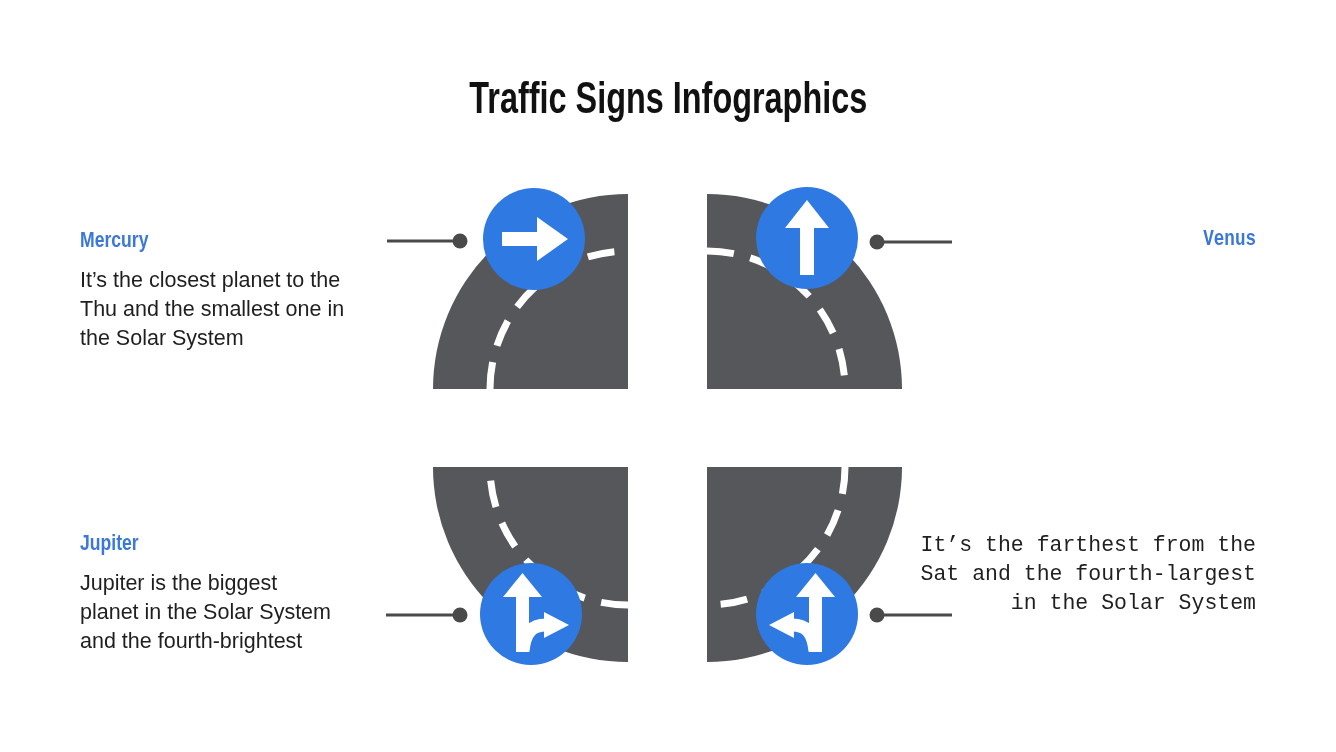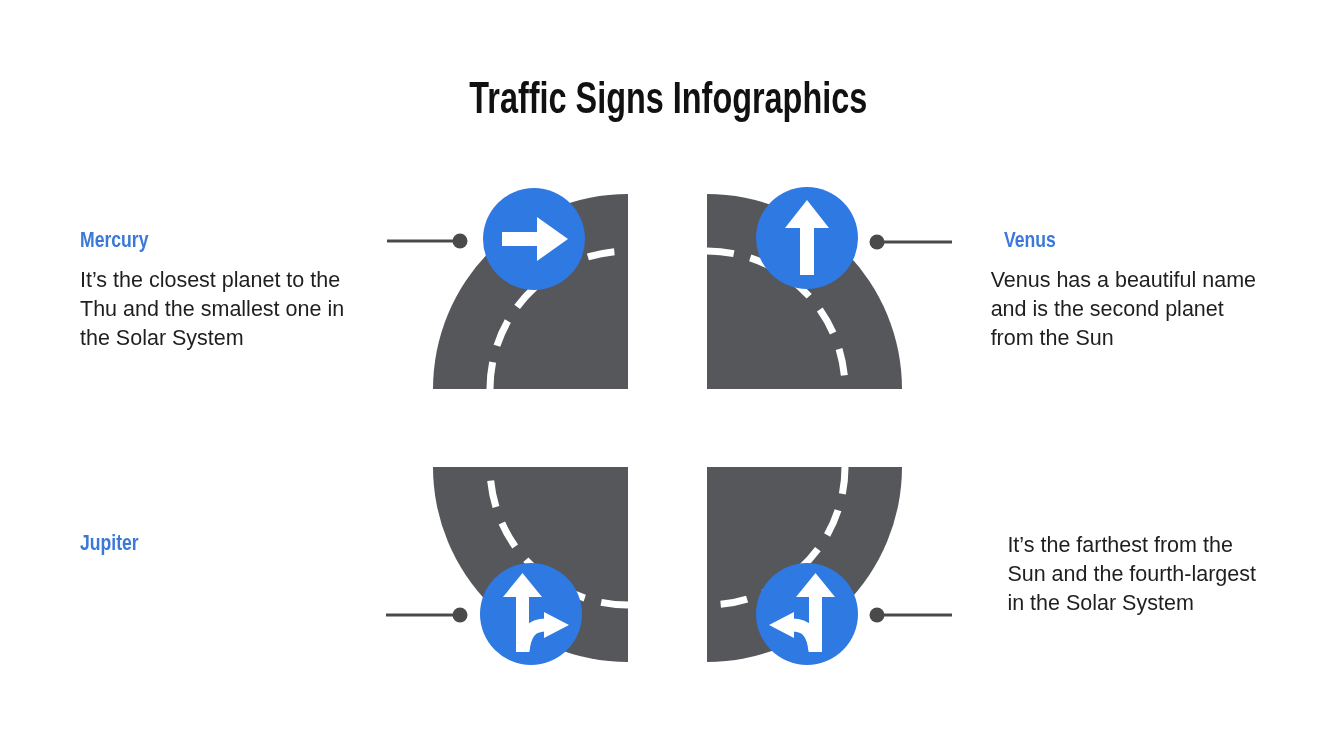--- a/index.html
+++ b/index.html
@@ -63,21 +63,21 @@
   }
   .section h2 span{display:inline-block;transform:scaleX(0.8);}
   .section p{
     margin-top:7px;
     font-size:21.5px;line-height:29px;
     color:var(--text_dark);
     white-space:pre-line;
   }
   .sec-left{left:80px;text-align:left;}
   .sec-left h2 span{transform-origin:left center;}
-  .sec-right{right:80px;text-align:left;}
+  .sec-right{right:80px;text-align:right;font-family:Liberation Mono, monospace;}
   .sec-right h2 span{transform-origin:right center;}
   .sec-top{top:221px;}
   .sec-bottom{top:524px;}
 </style>
 </head>
 <body>
 
 <div class="slide">
 
   <div class="title-wrap">
@@ -147,28 +147,28 @@
 
   <div class="section sec-left sec-top">
     <h2><span>Mercury</span></h2>
     <p>It’s the closest planet to the
 Thu and the smallest one in
 the Solar System</p>
   </div>
 
   <div class="section sec-right sec-top">
     <h2><span>Venus</span></h2>
-    <p>Venus has a beautiful name
-and is the second planet
-from the Sun</p>
   </div>
 
   <div class="section sec-left sec-bottom">
     <h2><span>Jupiter</span></h2>
+    <p>Jupiter is the biggest
+planet in the Solar System
+and the fourth-brightest</p>
   </div>
 
   <div class="section sec-right sec-bottom">
     <p>It’s the farthest from the
-Sun and the fourth-largest
+Sat and the fourth-largest
 in the Solar System</p>
   </div>
 
 </div>
 
 </body></html>

